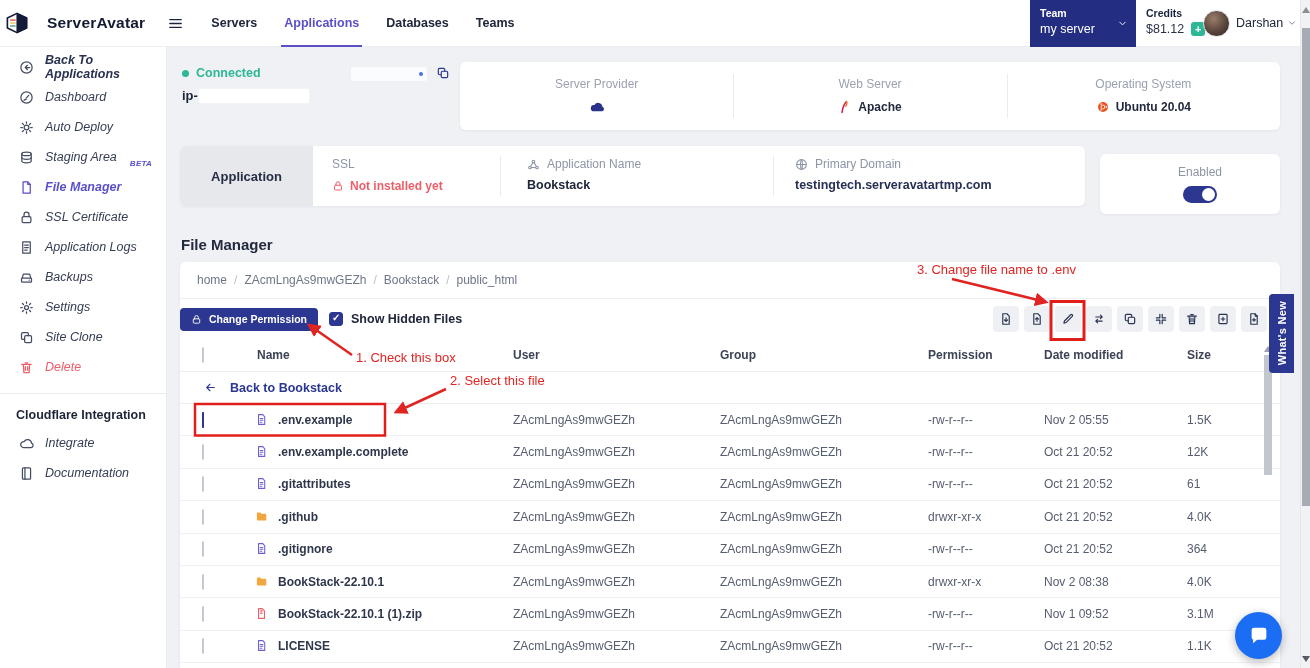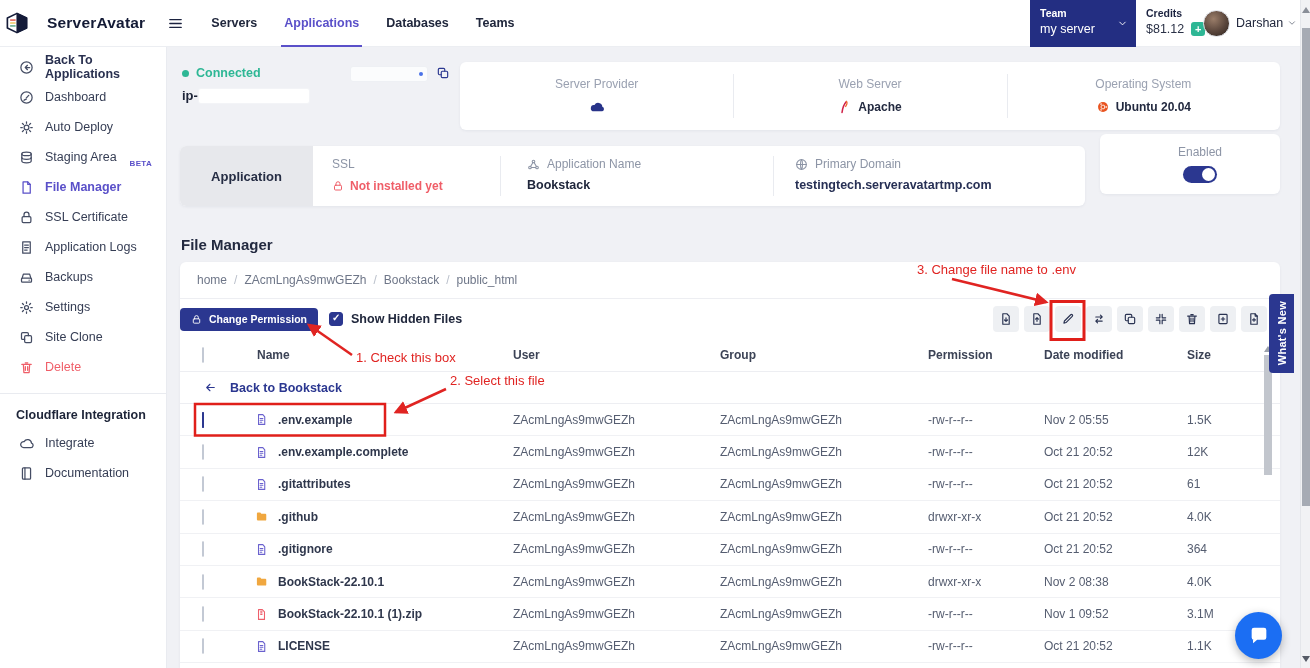--- a/index.html
+++ b/index.html
@@ -32,21 +32,21 @@
   .credits-row{display:flex;align-items:center;gap:7px;margin-top:3px;}
   .credits-amount{font-size:12.5px;color:#2a3146;}
   .plus-btn{width:14px;height:14px;background:#2eb795;color:#fff;border-radius:3px;font-size:11px;line-height:13px;text-align:center;font-weight:700;cursor:pointer;border:none;}
   .avatar{position:absolute;left:1203px;top:10px;width:27px;height:27px;border-radius:50%;border:1px solid #dfe2e8;background:radial-gradient(circle at 38% 32%,#9a7d69,#5a463c 55%,#2b221e);cursor:pointer;}
   .user-wrap{position:absolute;left:1236px;top:16px;display:flex;align-items:center;gap:4px;cursor:pointer;}
   .user-name{font-size:12.5px;color:#20273c;}
   .user-chev{width:10px;height:10px;color:#6b7280;}
 
   
   .sidebar{position:absolute;left:0;top:47px;width:167px;height:621px;background:#fff;border-right:1px solid #e9ebf0;padding-top:5px;z-index:5;}
-  .side-item{display:flex;align-items:center;gap:11px;height:30px;padding-left:19px;font-size:12.5px;color:#353d54;cursor:pointer;}
+  .side-item{display:flex;align-items:center;gap:11px;height:30px;padding-left:19px;font-size:12.5px;color:#353d54;cursor:pointer;font-style:italic;}
   .side-item .sic{color:#454d64;flex:0 0 auto;}
   .side-item.back{font-weight:600;color:#2a3150;}
   .side-item.active{color:#5a50c9;font-weight:700;}
   .side-item.active .sic{color:#5a50c9;}
   .side-item.danger{color:#ef5e68;}
   .side-item.danger .sic{color:#ef5e68;}
   .beta{font-size:8px;font-weight:700;color:#5a50c9;margin-left:2px;transform:translateY(-4px);letter-spacing:.3px;margin-top:20px;}
   .side-divider{height:1px;background:#e9ebf0;margin:11px 0 7px;}
   .side-section{padding-left:16px;font-size:12.5px;font-weight:800;color:#1d2438;height:27px;display:flex;align-items:center;}
 
@@ -73,21 +73,21 @@
   .appbar{position:absolute;left:180px;top:146px;width:905px;height:60px;background:#fff;border-radius:6px;box-shadow:0 1px 3px rgba(25,30,60,.06);}
   .app-tab{position:absolute;left:0;top:0;width:133px;height:60px;background:#e7e8ec;border-radius:6px 0 0 6px;display:flex;align-items:center;justify-content:center;font-size:13px;font-weight:700;color:#262d44;cursor:pointer;}
   .ssl-block{position:absolute;left:152px;top:11px;}
   .blk-label{font-size:12px;color:#8d95a6;display:flex;align-items:center;gap:7px;}
   .ssl-status{margin-top:8px;font-size:12px;font-weight:600;color:#ef5e68;display:flex;align-items:center;gap:6px;}
   .vdiv{position:absolute;top:10px;bottom:10px;width:1px;background:#e9ebf0;}
   .appname-block{position:absolute;left:347px;top:11px;}
   .blk-value{margin-top:7px;font-size:12.5px;font-weight:700;color:#20273c;}
   .domain-block{position:absolute;left:615px;top:11px;}
   .domain-value{margin-top:7px;font-size:12.5px;font-weight:700;color:#273055;}
-  .enabled-card{position:absolute;left:1100px;top:134px;width:180px;height:60px;display:flex;flex-direction:column;align-items:center;justify-content:center;gap:7px;padding-left:20px;}
+  .enabled-card{position:absolute;left:1100px;top:154px;width:180px;height:60px;display:flex;flex-direction:column;align-items:center;justify-content:center;gap:7px;padding-left:20px;}
   .enabled-label{font-size:12px;color:#8d95a6;}
   .toggle{width:34px;height:17px;border-radius:9px;background:#2b3790;position:relative;cursor:pointer;}
   .toggle-knob{position:absolute;right:2px;top:2px;width:13px;height:13px;border-radius:50%;background:#fff;}
 
   
   .fm-title{position:absolute;left:181px;top:236px;font-size:15px;font-weight:700;color:#232a40;}
   .fm-card{position:absolute;left:180px;top:262px;width:1100px;height:406px;background:#fff;border-radius:6px 6px 0 0;box-shadow:0 1px 3px rgba(25,30,60,.06);overflow:hidden;}
   .crumbs{height:37px;display:flex;align-items:center;gap:7px;padding-left:17px;font-size:12px;color:#6e7688;border-bottom:1px solid #edeef2;}
   .crumb{cursor:pointer;}
   .crumb-sep{color:#b9bfca;}
@@ -99,21 +99,21 @@
   .cb.checked::after{content:"\2713";color:#fff;font-size:10px;font-weight:700;position:absolute;left:2px;top:-1px;}
   .tools{margin-left:auto;display:flex;gap:5px;}
   .tool-btn{width:26px;height:26px;background:#eef0f3;border:none;border-radius:4px;display:flex;align-items:center;justify-content:center;color:#2a3352;cursor:pointer;}
   .t-head{display:grid;grid-template-columns:56px 256px 207px 208px 116px 143px 1fr;height:33px;align-items:center;border-bottom:1px solid #edeef2;color:#3c4356;font-weight:700;font-size:12px;}
   .t-head .hcell{padding-left:21px;}
   .t-head .cb{margin-left:22px;}
   .back-row{height:32px;display:flex;align-items:center;gap:13px;padding-left:24px;color:#2b3790;font-weight:700;font-size:12.5px;border-bottom:1px solid #edeef2;cursor:pointer;}
   .back-arrow{width:13px;height:13px;color:#2b3790;}
   .t-row{display:grid;grid-template-columns:56px 256px 207px 208px 116px 143px 1fr;height:32.4px;align-items:center;border-bottom:1px solid #f0f1f4;font-size:12px;color:#555d70;cursor:pointer;}
   .t-row .cb{margin-left:22px;}
-  .name-cell{display:flex;align-items:center;gap:10px;padding-left:19px;font-weight:600;color:#2f374c;}
+  .name-cell{display:flex;align-items:flex-start;gap:10px;padding-left:19px;font-weight:600;color:#2f374c;}
   .cell{padding-left:21px;}
   .fic-file{color:#6a61ce;}
   .fic-zip{color:#ee5f6b;}
   .t-scroll{position:absolute;right:8px;top:340px;bottom:0;width:8px;z-index:4;}
   .t-up{width:0;height:0;border-left:4px solid transparent;border-right:4px solid transparent;border-bottom:6px solid #9ba1ab;margin:6px auto 4px;}
   .t-thumb{position:absolute;top:15px;left:0;width:8px;height:120px;background:#c2c6cd;cursor:pointer;}
 
   
   .whats-new{position:absolute;left:1269px;top:294px;width:25px;height:79px;background:#2b3790;color:#fff;border-radius:4px 0 0 4px;display:flex;align-items:center;justify-content:center;cursor:pointer;z-index:7;}
   .whats-new span{writing-mode:vertical-rl;transform:rotate(180deg);font-size:11px;font-weight:700;letter-spacing:.3px;}

